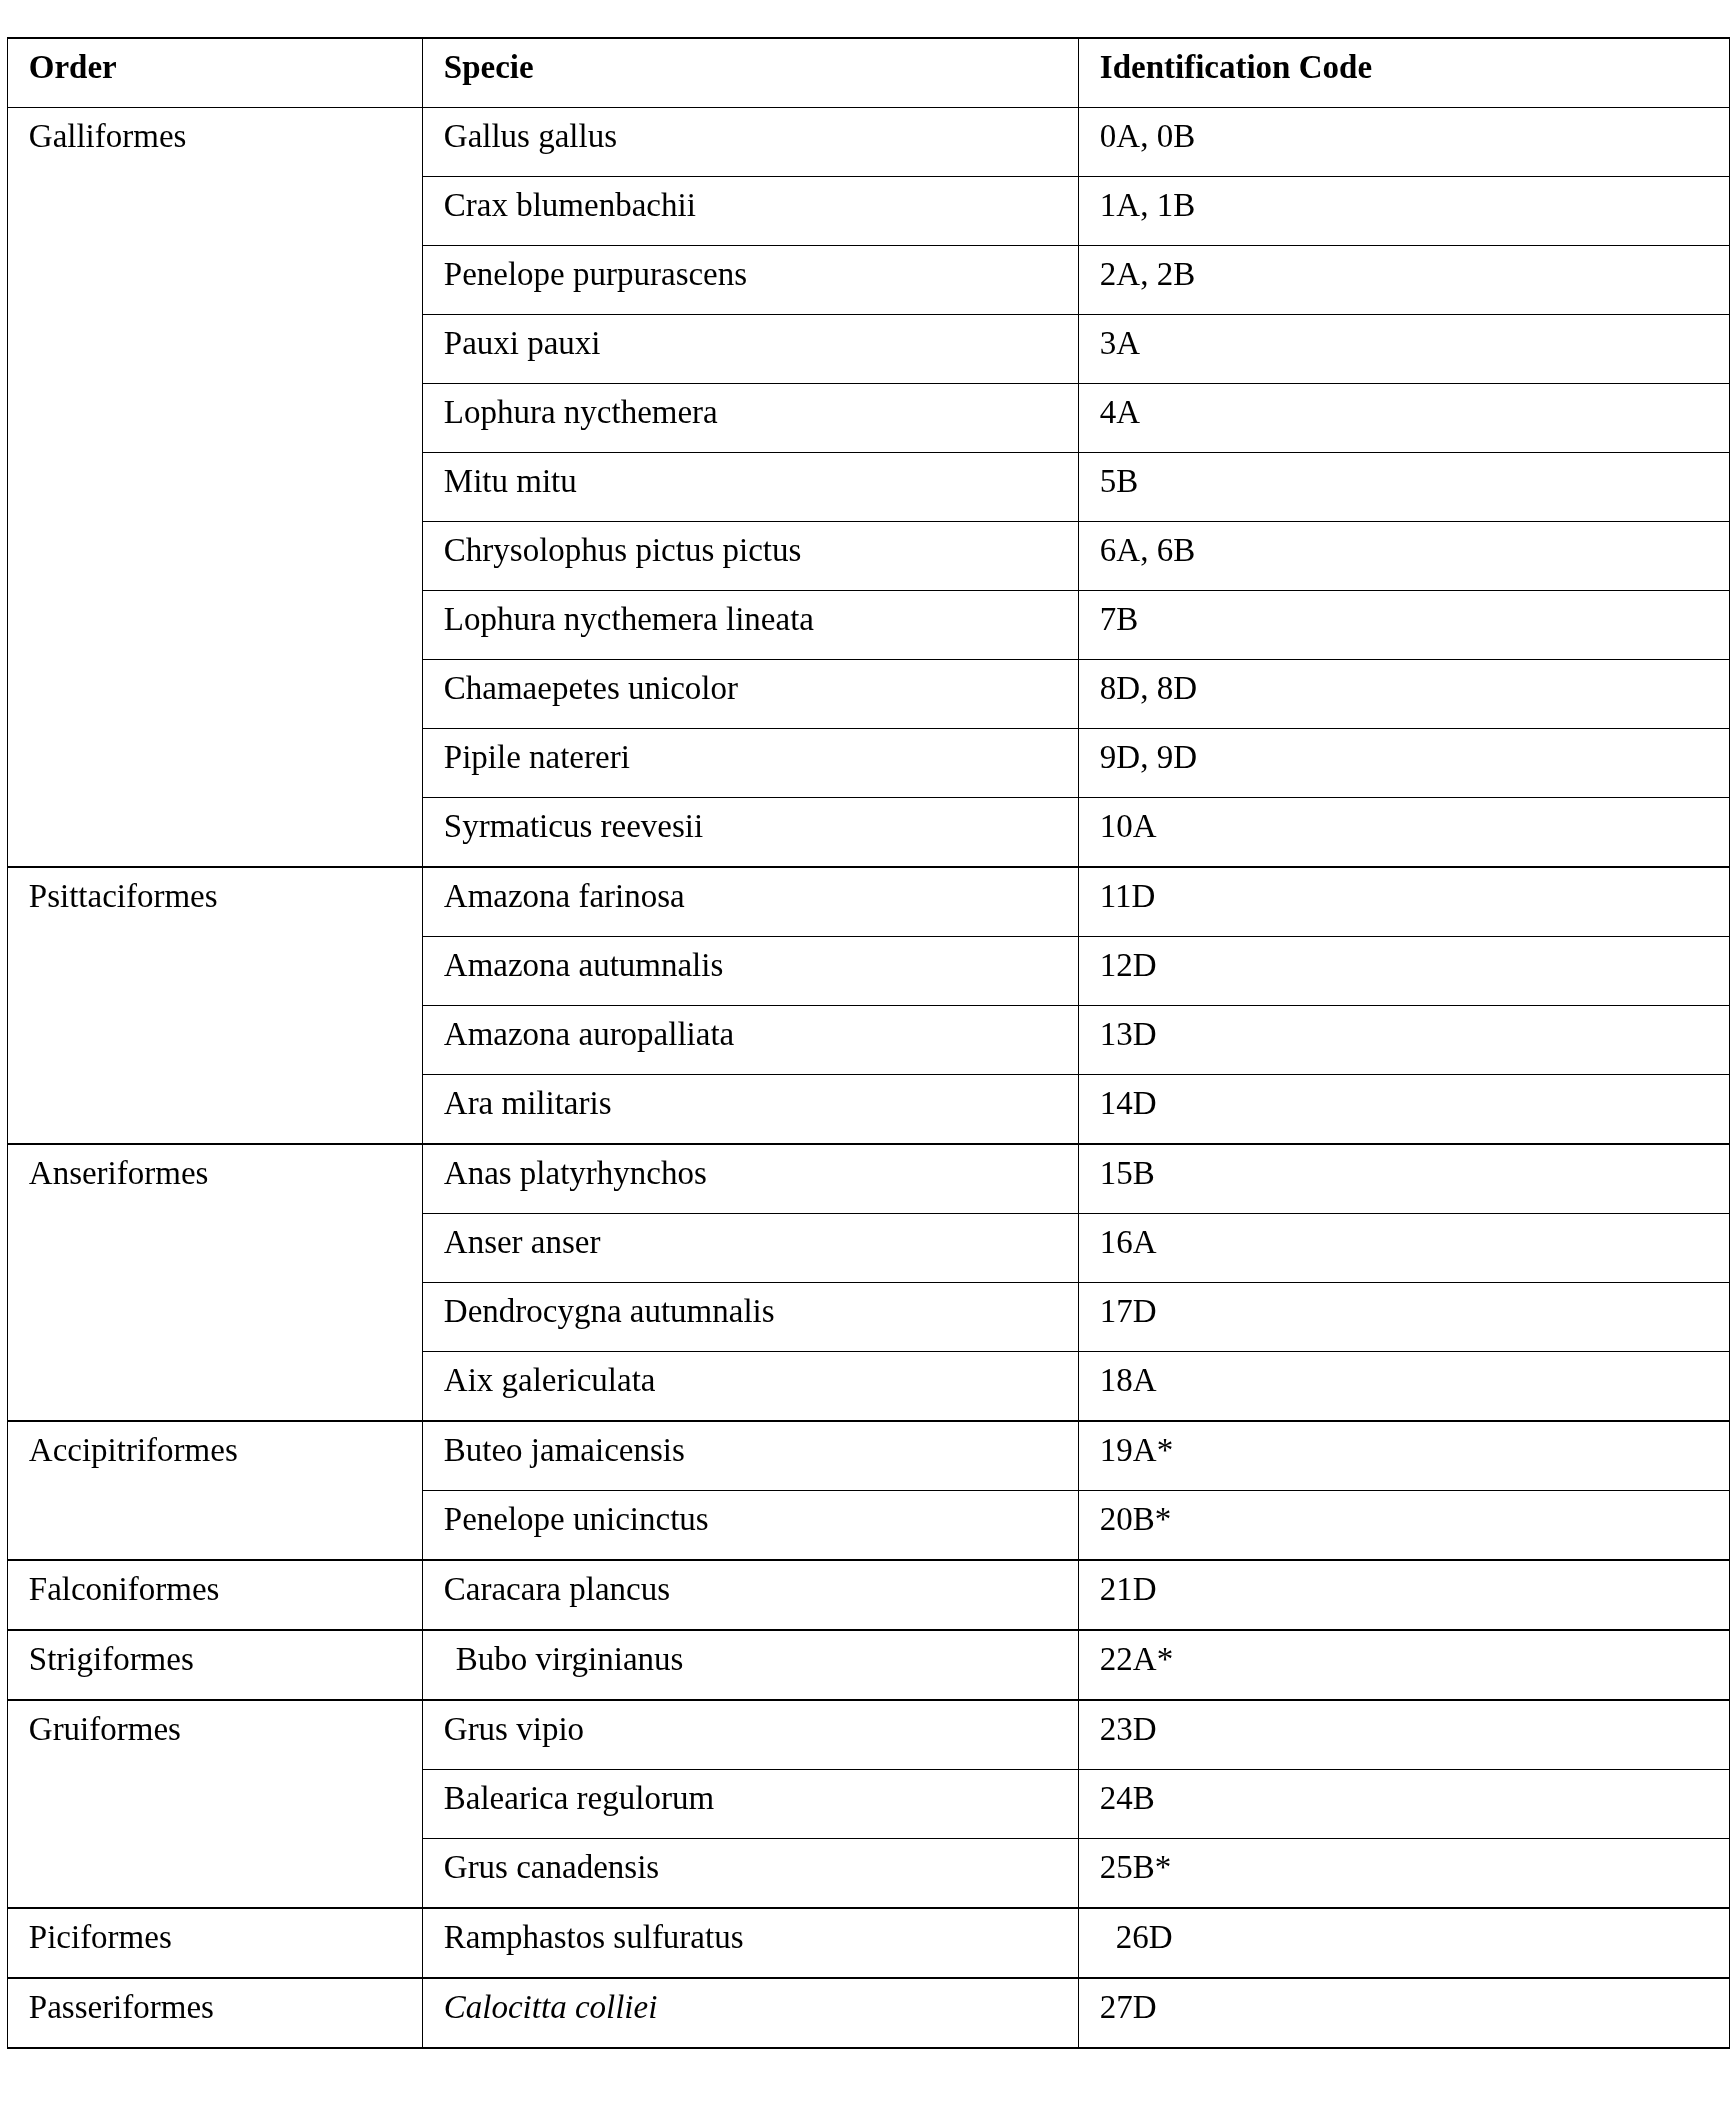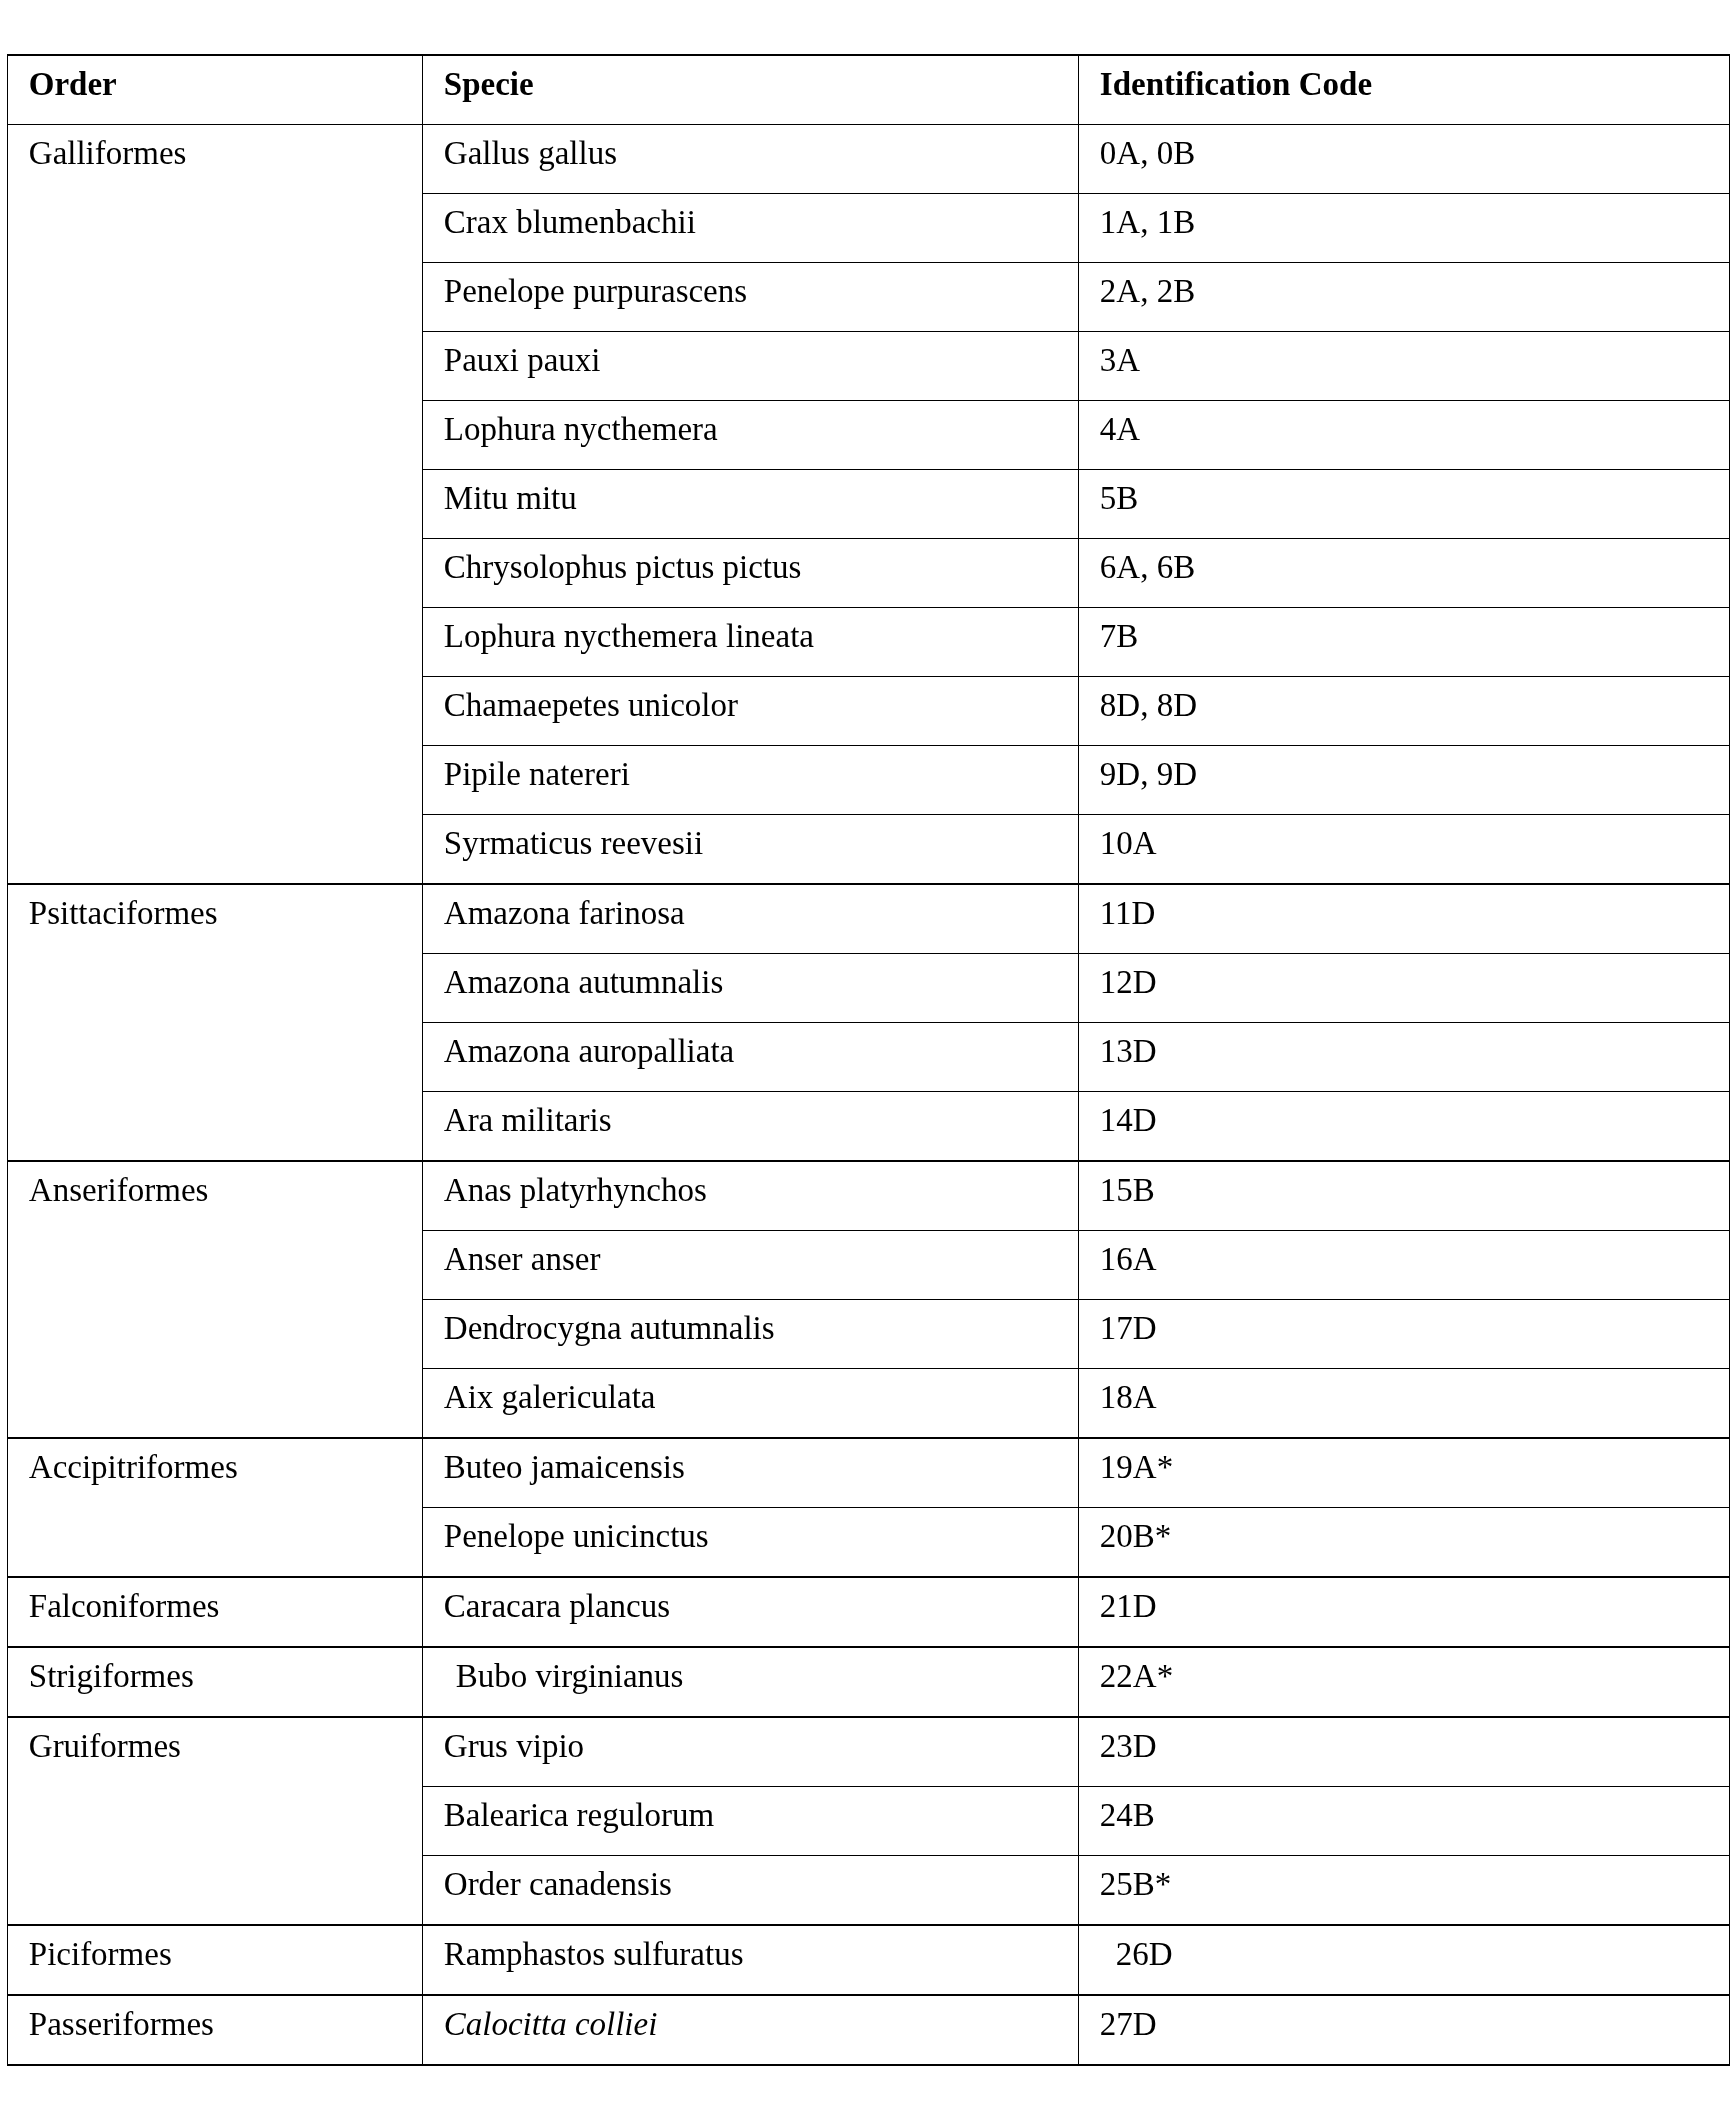--- a/index.html
+++ b/index.html
@@ -7,21 +7,20 @@
     table.species {
       position: absolute;
       left: 6.8px;
       top: 37px;
       width: 1722px;
       border-collapse: collapse;
       table-layout: fixed;
       font-family: "Liberation Serif", "DejaVu Serif", serif;
       font-size: 33px;
       color: #000;
-      margin-top: 17px;
     }
     table.species col.c1 { width: 415px; }
     table.species col.c2 { width: 656px; }
     table.species col.c3 { width: 651px; }
     table.species td, table.species th {
       border: 1.9px solid #000;
       height: 68px;
       padding: 0 19.3px 0 21px;
       vertical-align: top;
       text-align: left;
@@ -275,21 +274,21 @@
       <tr>
         <td>
           <span class="cell-text">Balearica regulorum</span>
         </td>
         <td>
           <span class="cell-text">24B</span>
         </td>
       </tr>
       <tr>
         <td style="border-bottom: 2.9px solid rgb(0, 0, 0);">
-          <span class="cell-text">Order canadensis</span>
+          <span class="cell-text">Grus canadensis</span>
         </td>
         <td style="border-bottom: 2.9px solid rgb(0, 0, 0);">
           <span class="cell-text">25B*</span>
         </td>
       </tr>
       <tr>
         <td class="order-cell" rowspan="1">
           <span class="cell-text">Piciformes</span>
         </td>
         <td style="border-bottom: 2.9px solid rgb(0, 0, 0);">

